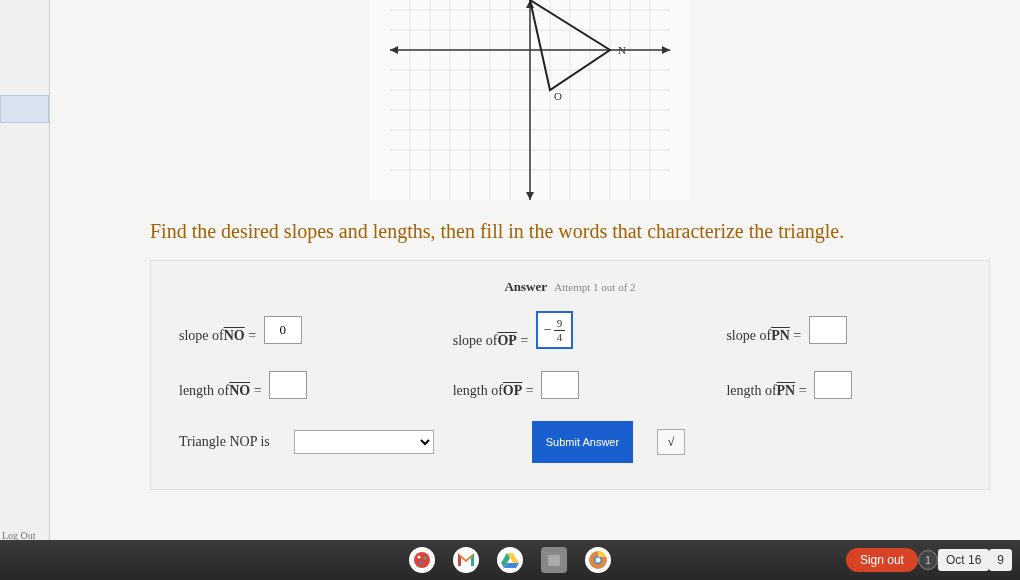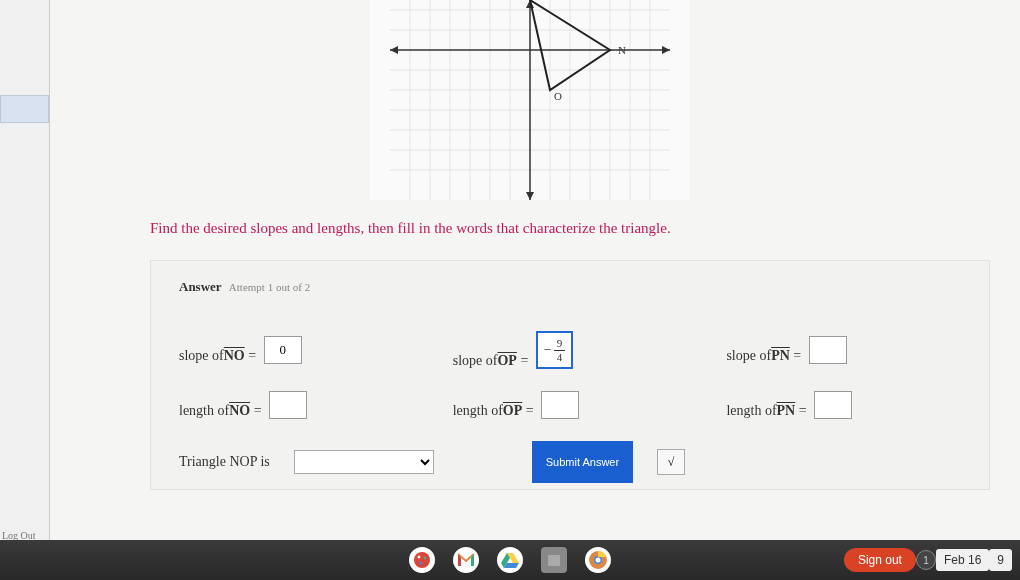--- a/index.html
+++ b/index.html
@@ -51,37 +51,38 @@
       top: 0;
       width: 320px;
       height: 200px;
       background: #fafafa;
     }
     .graph-container svg { width: 100%; height: 100%; }
     .instruction {
       position: absolute;
       left: 100px;
       top: 220px;
-      font-size: 15px;
-      color: #be185d;
+      font-size: 20px;
+      color: #a16207;
     }
     .answer-box {
       position: absolute;
       left: 100px;
       top: 260px;
       right: 30px;
       height: 230px;
       background: #f2f2f0;
       border: 1px solid #e0e0de;
       padding: 18px 28px;
     }
     .answer-header {
       font-size: 13px;
       color: #333;
-      margin-bottom: 36px;
+      margin-bottom: 16px;
+      text-align: center;
     }
     .answer-header b { font-weight: bold; }
     .answer-attempt { color: #888; font-size: 11px; margin-left: 4px; }
     .row {
       display: flex;
       justify-content: space-between;
       margin-bottom: 22px;
       align-items: center;
     }
     .field-group {
@@ -368,16 +369,16 @@
           <circle cx="10" cy="10" r="4" fill="#48d"></circle>
           <circle cx="10" cy="10" r="2.5" fill="#fff"></circle>
           <path d="M10 1 A9 9 0 0 1 18.5 7 L10 7 Z" fill="#fc4"></path>
           <path d="M2.5 5 L8 13 A4 4 0 0 1 6 10 Z" fill="#3a8"></path>
         </svg>
     </div>
   </div>
   <div class="task-right">
     <button class="signout-btn">Sign out</button>
     <div class="notif-badge">1</div>
-    <div class="status-box">Feb 16</div>
+    <div class="status-box">Oct 16</div>
     <div class="status-box">9</div>
   </div>
 </div>
 
 </body></html>

